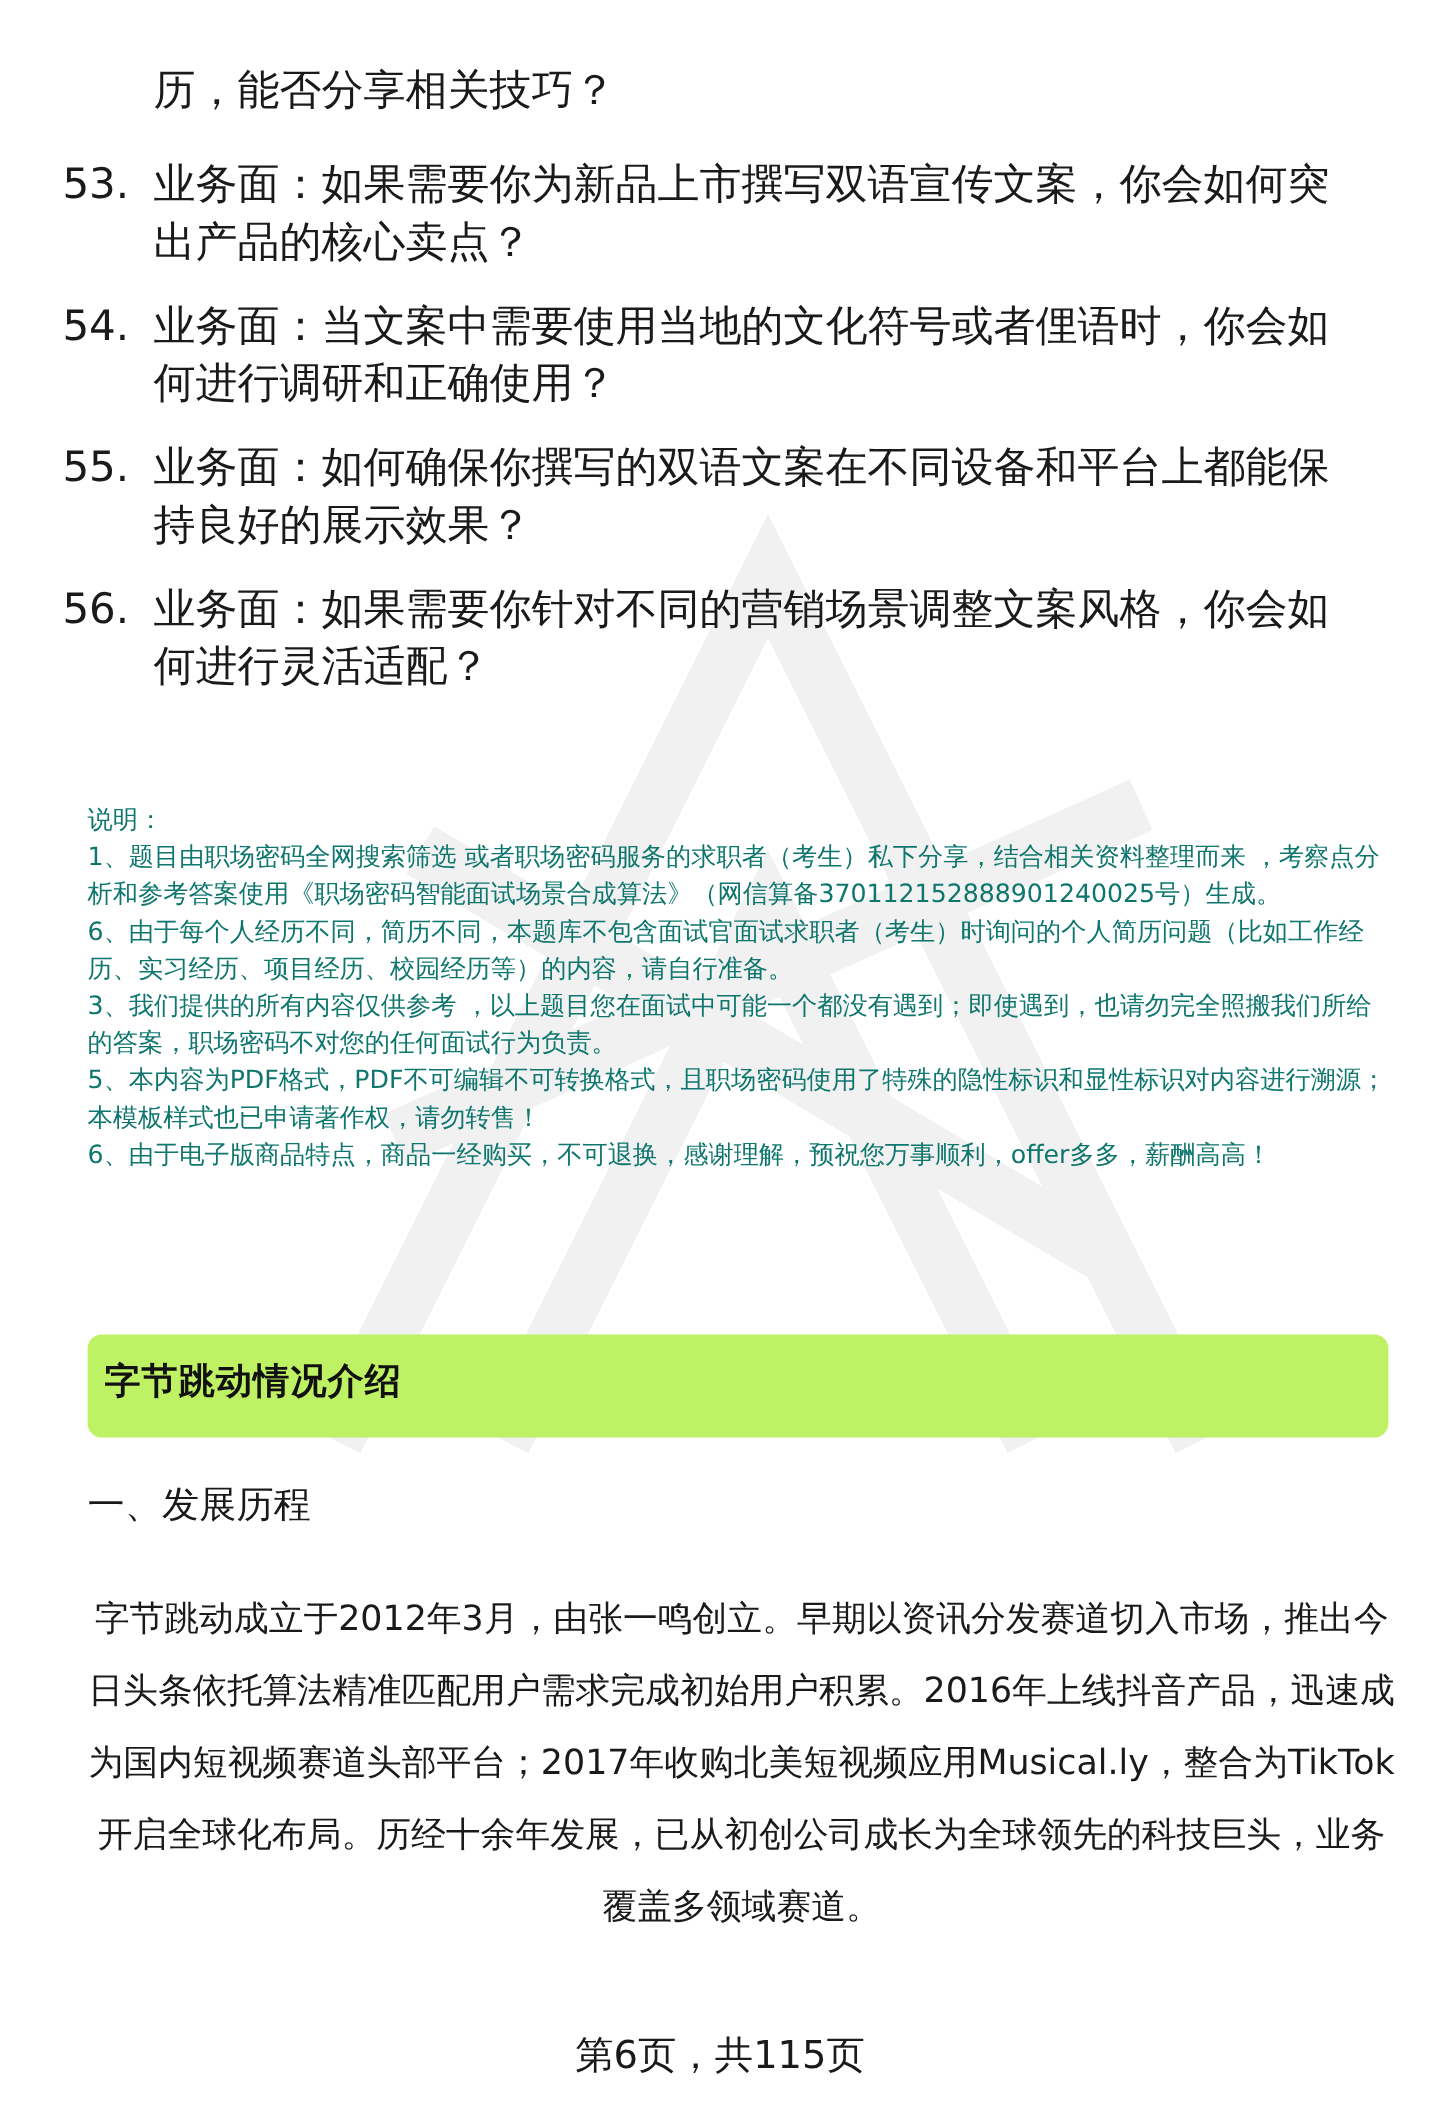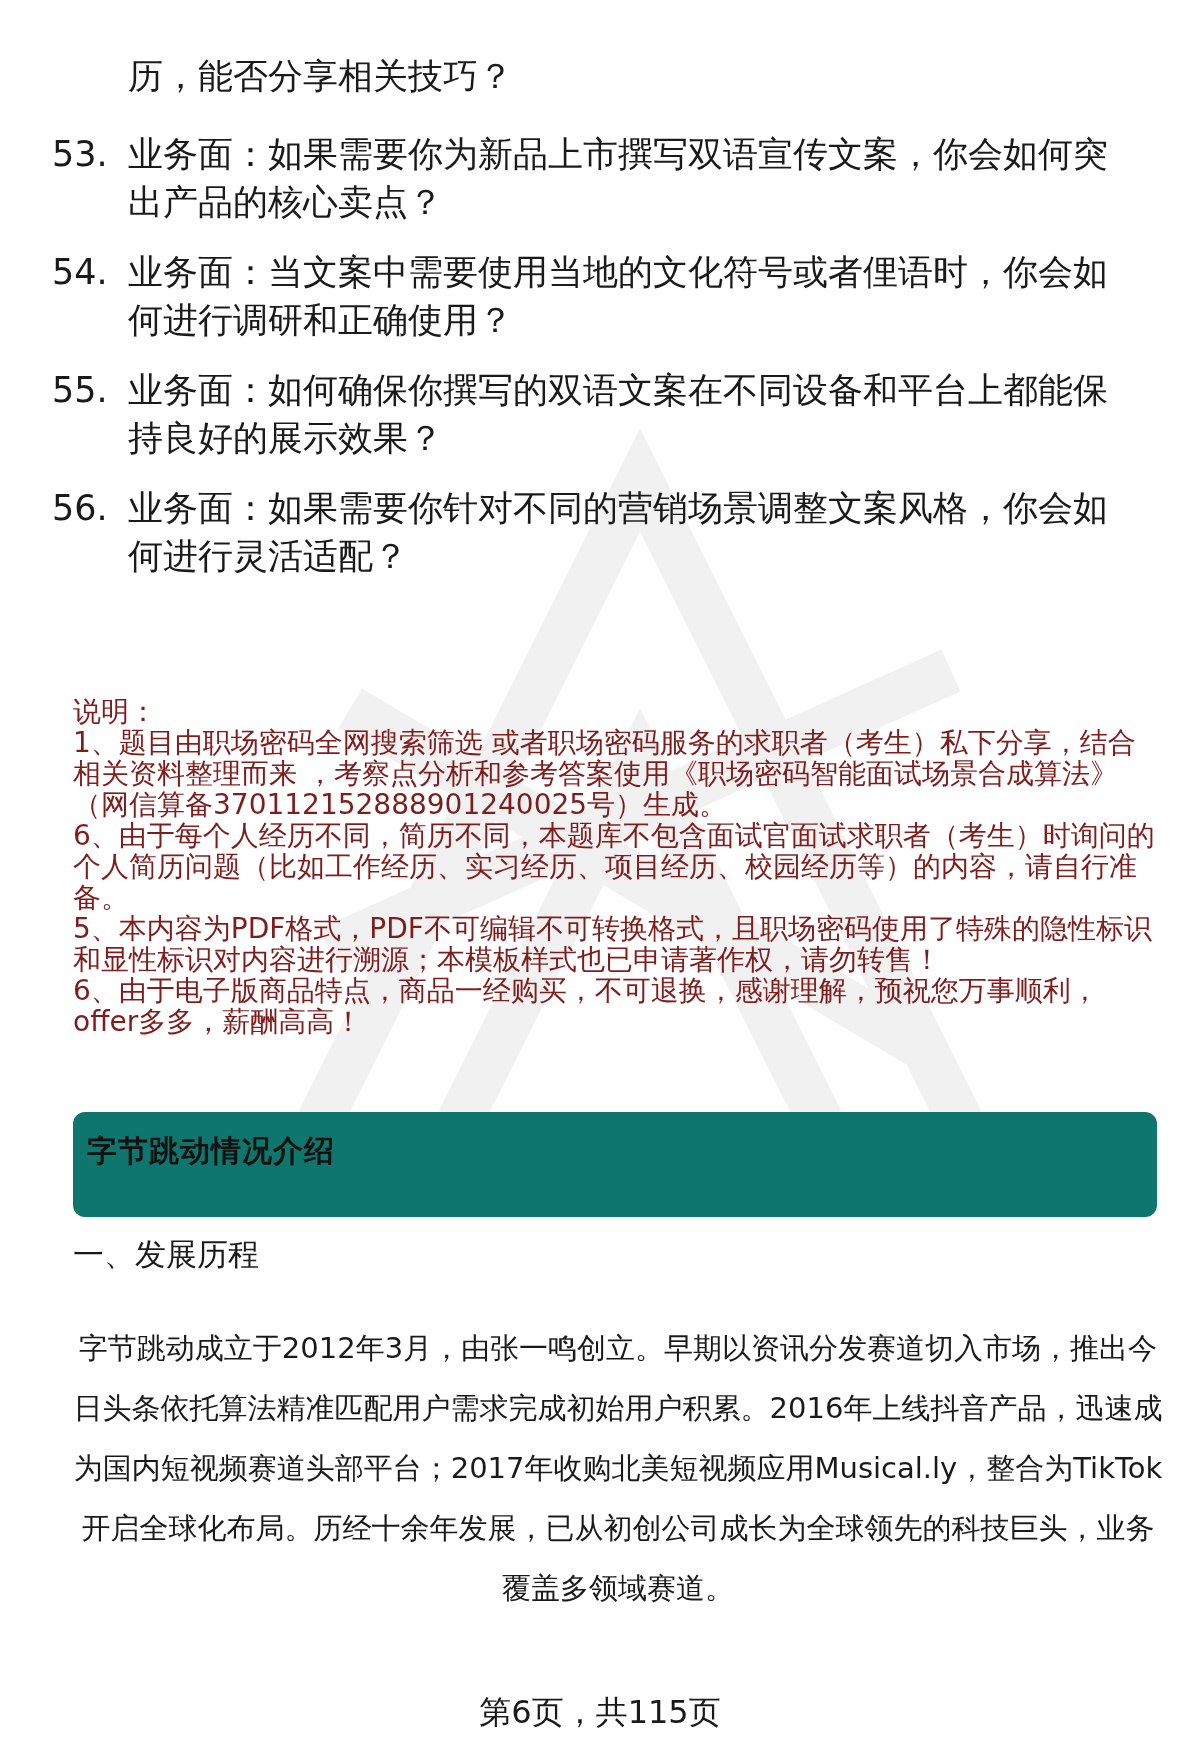--- a/index.html
+++ b/index.html
@@ -51,34 +51,33 @@
       margin-left: 76px;
       width: 1010px;
       display: block;
     }
 
     .notes {
       position: absolute;
       left: 73px;
       top: 668px;
       width: 1090px;
-      font-size: 28px;
+      font-size: 21px;
       line-height: 31px;
-      color: #7f1d1d;
-      margin-top: 28px;
+      color: #0f766e;
     }
     .notes p { margin: 0; }
 
     .section-banner {
       position: absolute;
       left: 73px;
       top: 1112px;
       width: 1084px;
-      height: 105px;
-      background: #0f766e;
+      height: 86px;
+      background: #bef264;
       border-radius: 12px;
     }
     .section-banner span {
       position: absolute;
       left: 14px;
       top: 19px;
       font-size: 30px;
       font-weight: bold;
       color: #111111;
       letter-spacing: 1px;
@@ -146,20 +145,21 @@
 
   <div class="question" style="top:484px;">
     <span class="num">56.</span>
     <span class="text">业务面：如果需要你针对不同的营销场景调整文案风格，你会如何进行灵活适配？</span>
   </div>
 
   <div class="notes">
     <p>说明：</p>
     <p>1、题目由职场密码全网搜索筛选 或者职场密码服务的求职者（考生）私下分享，结合相关资料整理而来 ，考察点分析和参考答案使用《职场密码智能面试场景合成算法》（网信算备370112152888901240025号）生成。</p>
     <p>6、由于每个人经历不同，简历不同，本题库不包含面试官面试求职者（考生）时询问的个人简历问题（比如工作经历、实习经历、项目经历、校园经历等）的内容，请自行准备。</p>
+    <p>3、我们提供的所有内容仅供参考 ，以上题目您在面试中可能一个都没有遇到；即使遇到，也请勿完全照搬我们所给的答案，职场密码不对您的任何面试行为负责。</p>
     <p>5、本内容为PDF格式，PDF不可编辑不可转换格式，且职场密码使用了特殊的隐性标识和显性标识对内容进行溯源；本模板样式也已申请著作权，请勿转售！</p>
     <p>6、由于电子版商品特点，商品一经购买，不可退换，感谢理解，预祝您万事顺利，offer多多，薪酬高高！</p>
   </div>
 
   <div class="section-banner">
     <span>字节跳动情况介绍</span>
   </div>
 
   <div class="subheading">一、发展历程</div>
 

